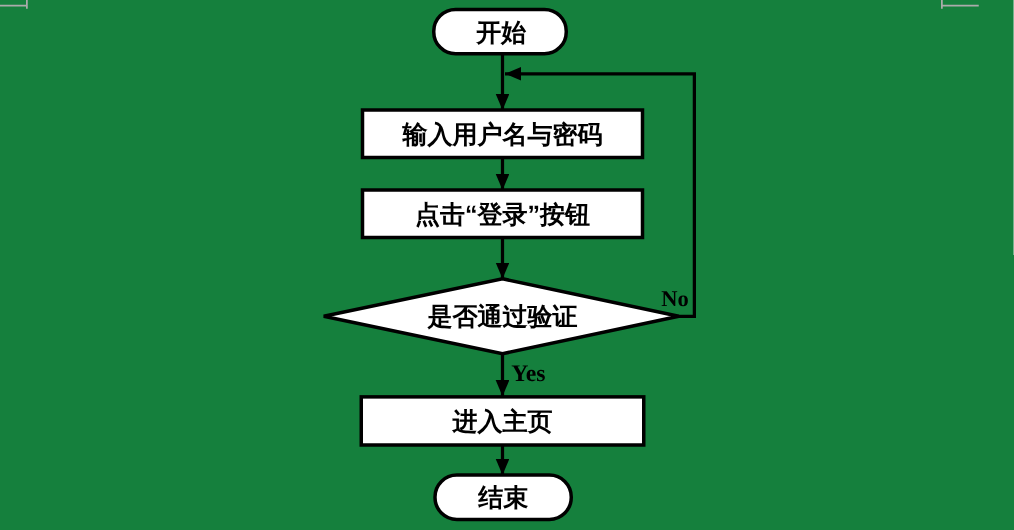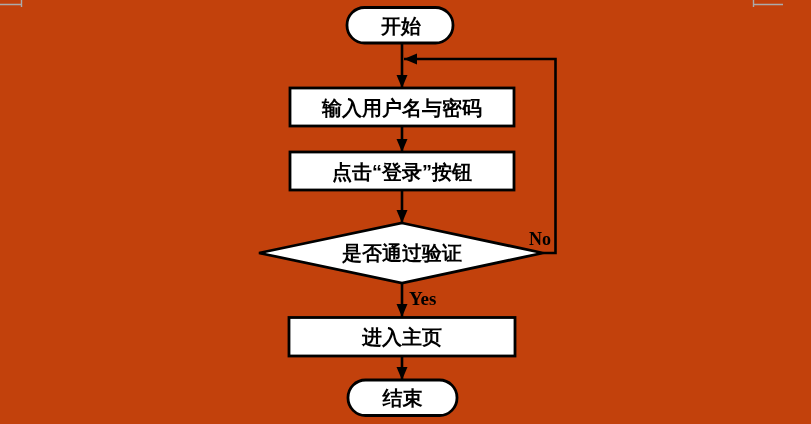--- a/index.html
+++ b/index.html
@@ -4,21 +4,21 @@
 <style>
   html, body {
     margin: 0;
     padding: 0;
     background: #ffffff;
   }
   .stage {
     position: relative;
     width: 811px;
     height: 424px;
-    background: #c2410c;
+    background: #15803d;
     overflow: hidden;
     font-family: "Liberation Sans", sans-serif;
   }
   svg { display: block; }
   .node-shape {
     fill: #ffffff;
     stroke: #000000;
     stroke-width: 2.8;
   }
   .edge {

